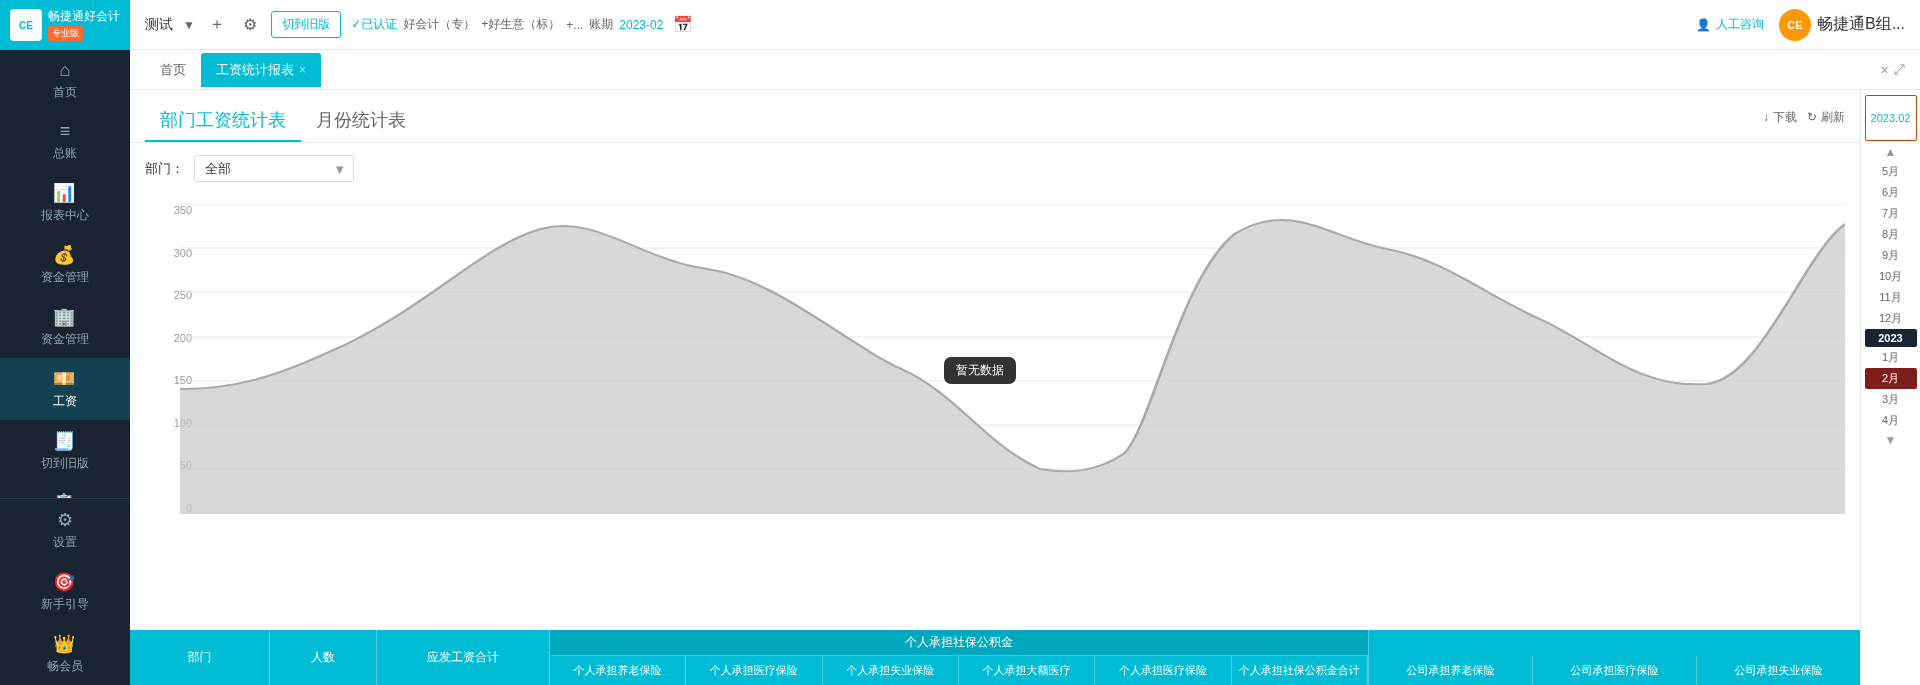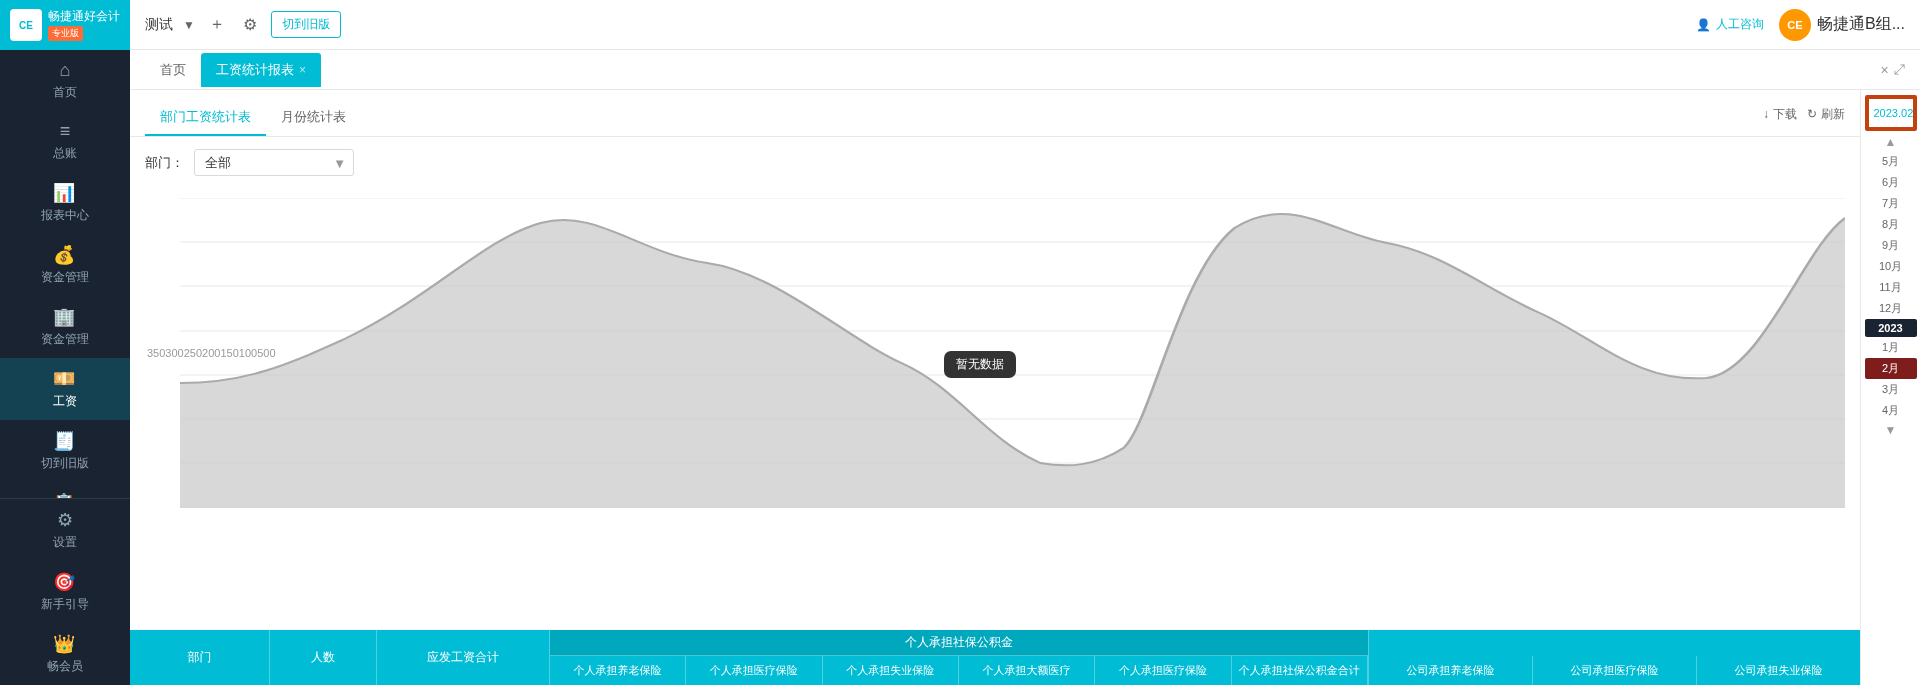--- a/index.html
+++ b/index.html
@@ -209,21 +209,21 @@
       display: flex;
       align-items: center;
       padding: 10px 15px 0;
       border-bottom: 1px solid #e8e8e8;
       position: relative;
     }
     .sub-tab {
       padding: 8px 15px;
       cursor: pointer;
       color: #666;
-      font-size: 13px;
+      font-size: 18px;
       border-bottom: 2px solid transparent;
       text-align: right;
     }
     .sub-tab.active {
       color: #00bcd4;
       border-bottom: 2px solid #00bcd4;
     }
     .sub-tab-actions {
       margin-left: auto;
       display: flex;
@@ -289,28 +289,28 @@
     
     .chart-container {
       width: 100%;
       height: 340px;
       position: relative;
     }
 
     
     .chart-y-labels {
       position: absolute;
-      left: 2px;
+      left: 17px;
       top: 0;
       bottom: 30px;
       width: 35px;
       display: flex;
-      flex-direction: row;
+      flex-direction: column;
       justify-content: space-between;
-      align-items: center;
+      align-items: flex-end;
       padding-right: 5px;
     }
     .chart-y-label {
       font-size: 11px;
       color: #999;
     }
 
     
     .chart-tooltip {
       position: absolute;
@@ -376,23 +376,23 @@
       border-left: 1px solid #e8e8e8;
       display: flex;
       flex-direction: column;
       align-items: center;
       padding: 5px 0;
       overflow: hidden;
     }
     .right-panel-year {
       font-size: 11px;
       color: #00bcd4;
-      padding: 8px 5px;
+      padding: 16px 5px;
       text-align: center;
-      border: 4px solid #c2410c;
+      border: 1px solid #c2410c;
       border-radius: 2px;
       margin-bottom: 2px;
       width: 52px;
     }
     .right-panel-nav {
       color: #999;
       cursor: pointer;
       font-size: 12px;
       padding: 2px;
     }
@@ -485,20 +485,29 @@
 </div>
 
 <div class="main-content">
 
   <div class="topbar">
     <span class="topbar-title">测试</span>
     <button class="topbar-dropdown-btn">▼</button>
     <button class="topbar-icon-btn">＋</button>
     <button class="topbar-icon-btn">⚙</button>
     <button class="topbar-switch-btn">切到旧版</button>
+    <div class="topbar-status">
+      <span class="status-badge">✓已认证</span>
+      <span>好会计（专）</span>
+      <span>+好生意（标）</span>
+      <span>+...</span>
+      <span>账期</span>
+      <span style="color:#00bcd4">2023-02</span>
+      <button class="topbar-icon-btn">📅</button>
+    </div>
     <div class="topbar-right">
       <div class="topbar-user-action">
         <span>👤</span>
         <span>人工咨询</span>
       </div>
       <div style="display:flex;align-items:center;gap:6px;cursor:pointer;">
         <div class="user-avatar">CE</div>
         <span style="font-size:16px;color:#333;">畅捷通B组...</span>
       </div>
     </div>

